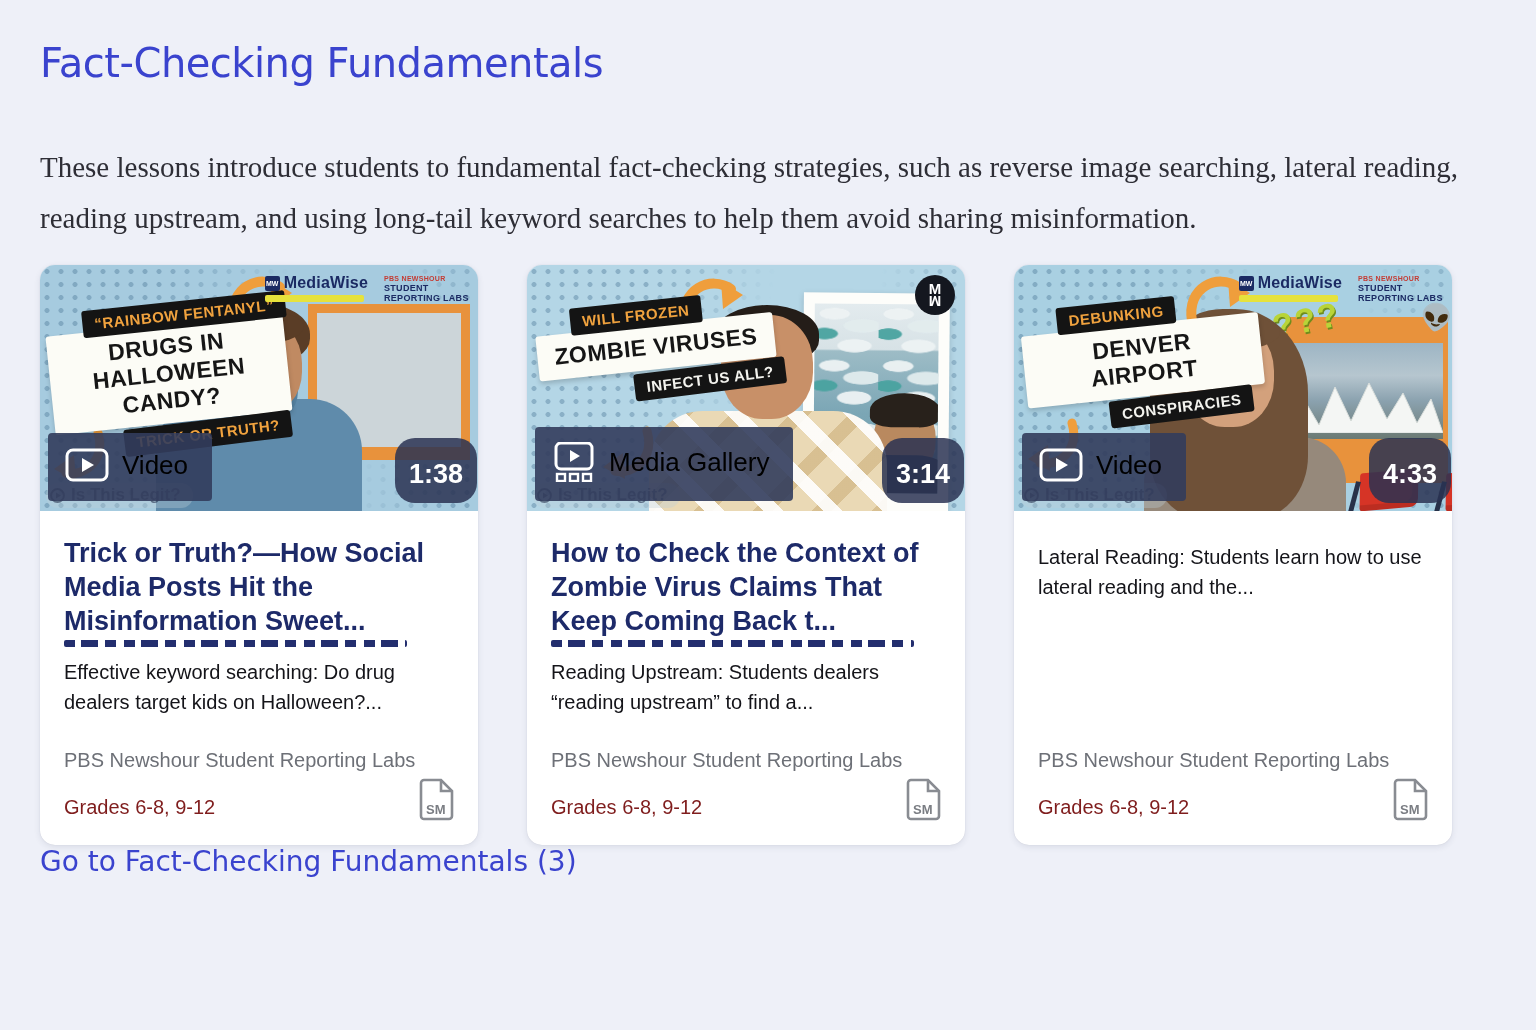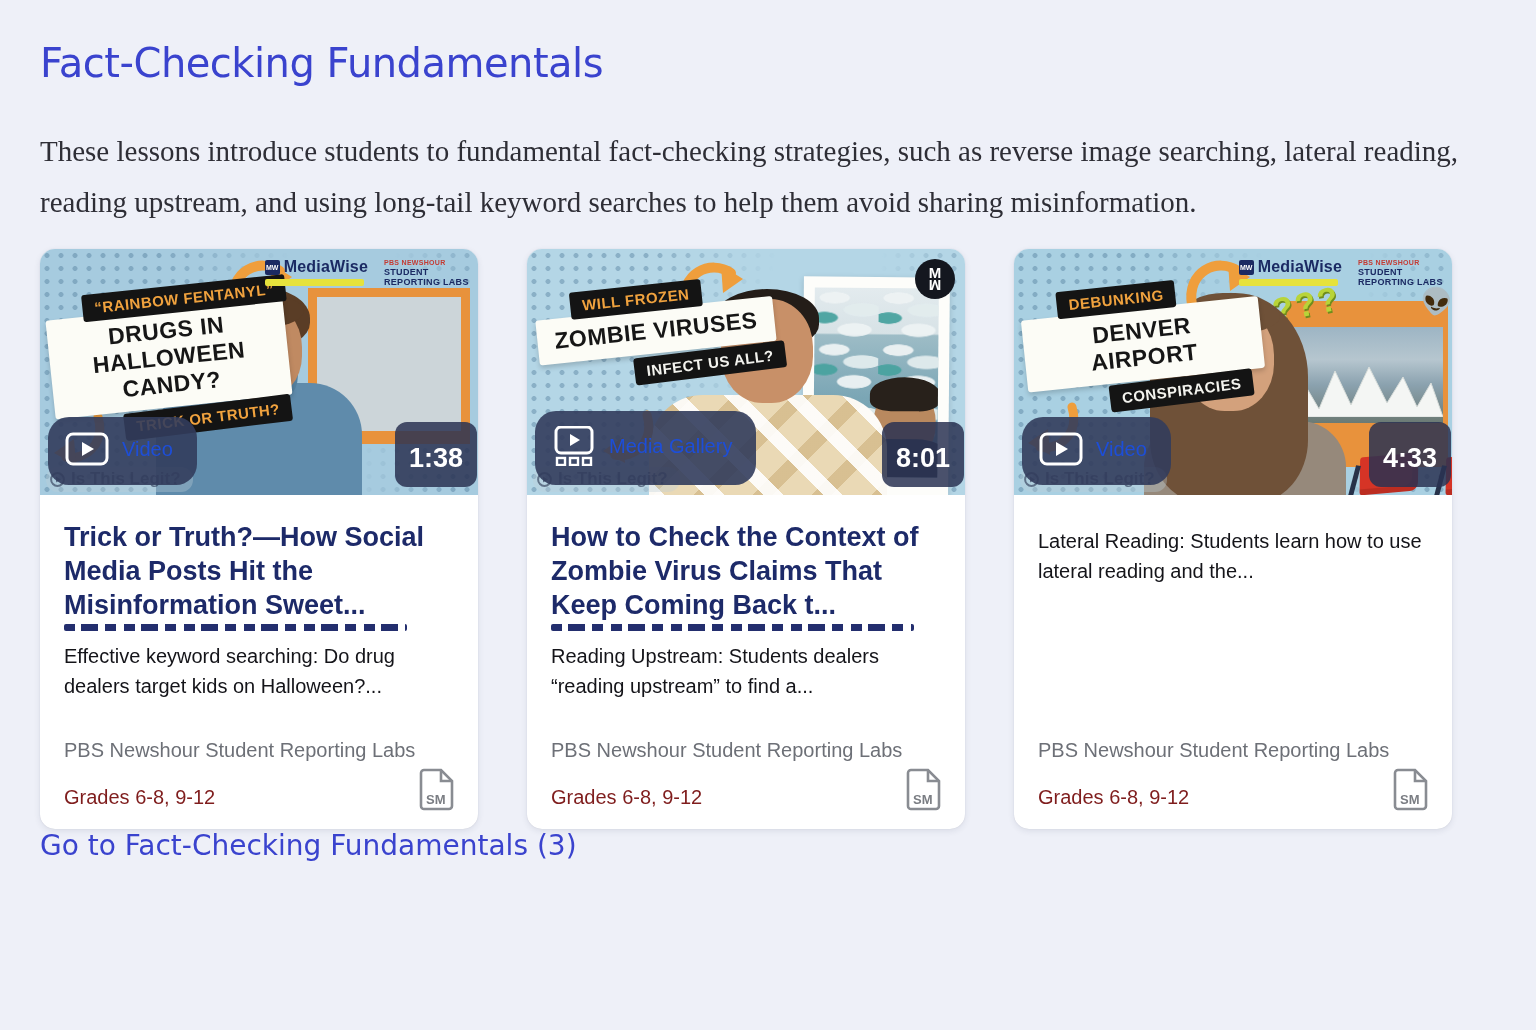--- a/index.html
+++ b/index.html
@@ -9,21 +9,21 @@
     font-family:"Liberation Sans", sans-serif;
     color:#222228;
     padding:40px 40px 0;
     overflow:hidden;
   }
   
   .section-title {
     font-family:"DejaVu Sans", sans-serif;
     font-size:40px; font-weight:normal;
     color:#3a43ce; letter-spacing:-0.5px;
-    margin-bottom:40px;
+    margin-bottom:56px;
   }
   .section-desc {
     font-size:29px; line-height:51px; color:#2e2e36;
     max-width:1468px; margin-bottom:21px;font-family:Liberation Serif, serif;
   }
   
   .cards { display:flex; gap:49px; }
   .card {
     width:438px; height:580px; background:#ffffff;
     border-radius:15px; overflow:hidden; flex:0 0 auto;
@@ -155,38 +155,38 @@
   .mw-circle {
     position:absolute; top:10px; right:10px; z-index:4;
     width:40px; height:40px; border-radius:50%; background:#14171f; color:#fff;
     display:flex; flex-direction:column; align-items:center; justify-content:center;
     font-size:15px; font-weight:bold; line-height:13px;
   }
   .mw-circle .flip { transform:scaleY(-1); display:block; }
   
   .type-badge {
     position:absolute; left:8px; bottom:10px; z-index:6;
-    background:rgba(50,60,92,.90); color:#1d4ed8; border-radius:21px;
+    background:rgba(50,60,92,.90); color:#000000; border-radius:4px;
     display:flex; align-items:center; gap:13px;
-    padding:15px 24px 19px 17px; font-size:20px; font-weight:normal;
+    padding:15px 24px 19px 17px; font-size:26px; font-weight:normal;
   }
   .watermark {
     position:absolute; left:6px; bottom:3px; z-index:5;
     display:flex; align-items:center; gap:6px;
     color:rgba(28,36,66,.55); font-weight:bold; font-size:17px;
     background:rgba(190,205,215,.35); border-radius:12px; padding:2px 12px 3px 4px;
   }
   .duration {
     position:absolute; right:1px; bottom:8px; z-index:6;
-    background:rgba(42,51,82,.85); color:#fff; border-radius:12px;
+    background:rgba(42,51,82,.85); color:#fff; border-radius:20px;
     min-width:73px; text-align:center; font-size:27px; font-weight:bold;
     padding:21px 14px 13px;
   }
   
-  .card-body { padding:25px 24px 16px; height:424px; display:flex; flex-direction:column; }
+  .card-body { padding:25px 24px 22px; height:424px; display:flex; flex-direction:column; }
   .card-title {
     font-size:27px; line-height:34px; font-weight:bold; color:#1d2a69;
     max-height:102px; overflow:hidden;
   }
   .clip-hint {
     height:7px; margin-top:2px; margin-bottom:2px; width:88%; border-radius:2px; overflow:hidden;
     background:repeating-linear-gradient(90deg,#232e6e 0 11px, transparent 11px 17px,
               #232e6e 17px 34px, transparent 34px 41px, #232e6e 41px 52px, transparent 52px 60px);
   }
   .card-desc { margin-top:8px; font-size:20px; line-height:30px; color:#141419; }
@@ -326,21 +326,21 @@
       <div class="type-badge">
         <svg width="44" height="40" viewBox="0 0 44 40">
           <rect x="4" y="1" width="36" height="26" rx="5" fill="none" stroke="#fff" stroke-width="3"></rect>
           <polygon points="18,8 28,14 18,20" fill="#fff"></polygon>
           <rect x="5" y="32" width="8" height="7" fill="none" stroke="#fff" stroke-width="2.4"></rect>
           <rect x="18" y="32" width="8" height="7" fill="none" stroke="#fff" stroke-width="2.4"></rect>
           <rect x="31" y="32" width="8" height="7" fill="none" stroke="#fff" stroke-width="2.4"></rect>
         </svg>
         <span>Media Gallery</span>
       </div>
-      <div class="duration">8:01</div>
+      <div class="duration">3:14</div>
     </div>
     <div class="card-body">
       <h3 class="card-title">How to Check the Context of Zombie Virus Claims That Keep Coming Back t...</h3>
       <div class="clip-hint" style="width:93%;"></div>
       <p class="card-desc">Reading Upstream: Students dealers “reading upstream” to find a...</p>
       <p class="card-source">PBS Newshour Student Reporting Labs</p>
       <div class="card-footer">
         <span class="grades">Grades 6-8, 9-12</span>
         <svg class="sm-icon" width="35" height="43" viewBox="0 0 35 43">
           <path d="M5 2 h17 l11 11 v25 a3 3 0 0 1 -3 3 H5 a3 3 0 0 1 -3 -3 V5 a3 3 0 0 1 3 -3 z" fill="#fff" stroke="#898c92" stroke-width="2.6"></path>

